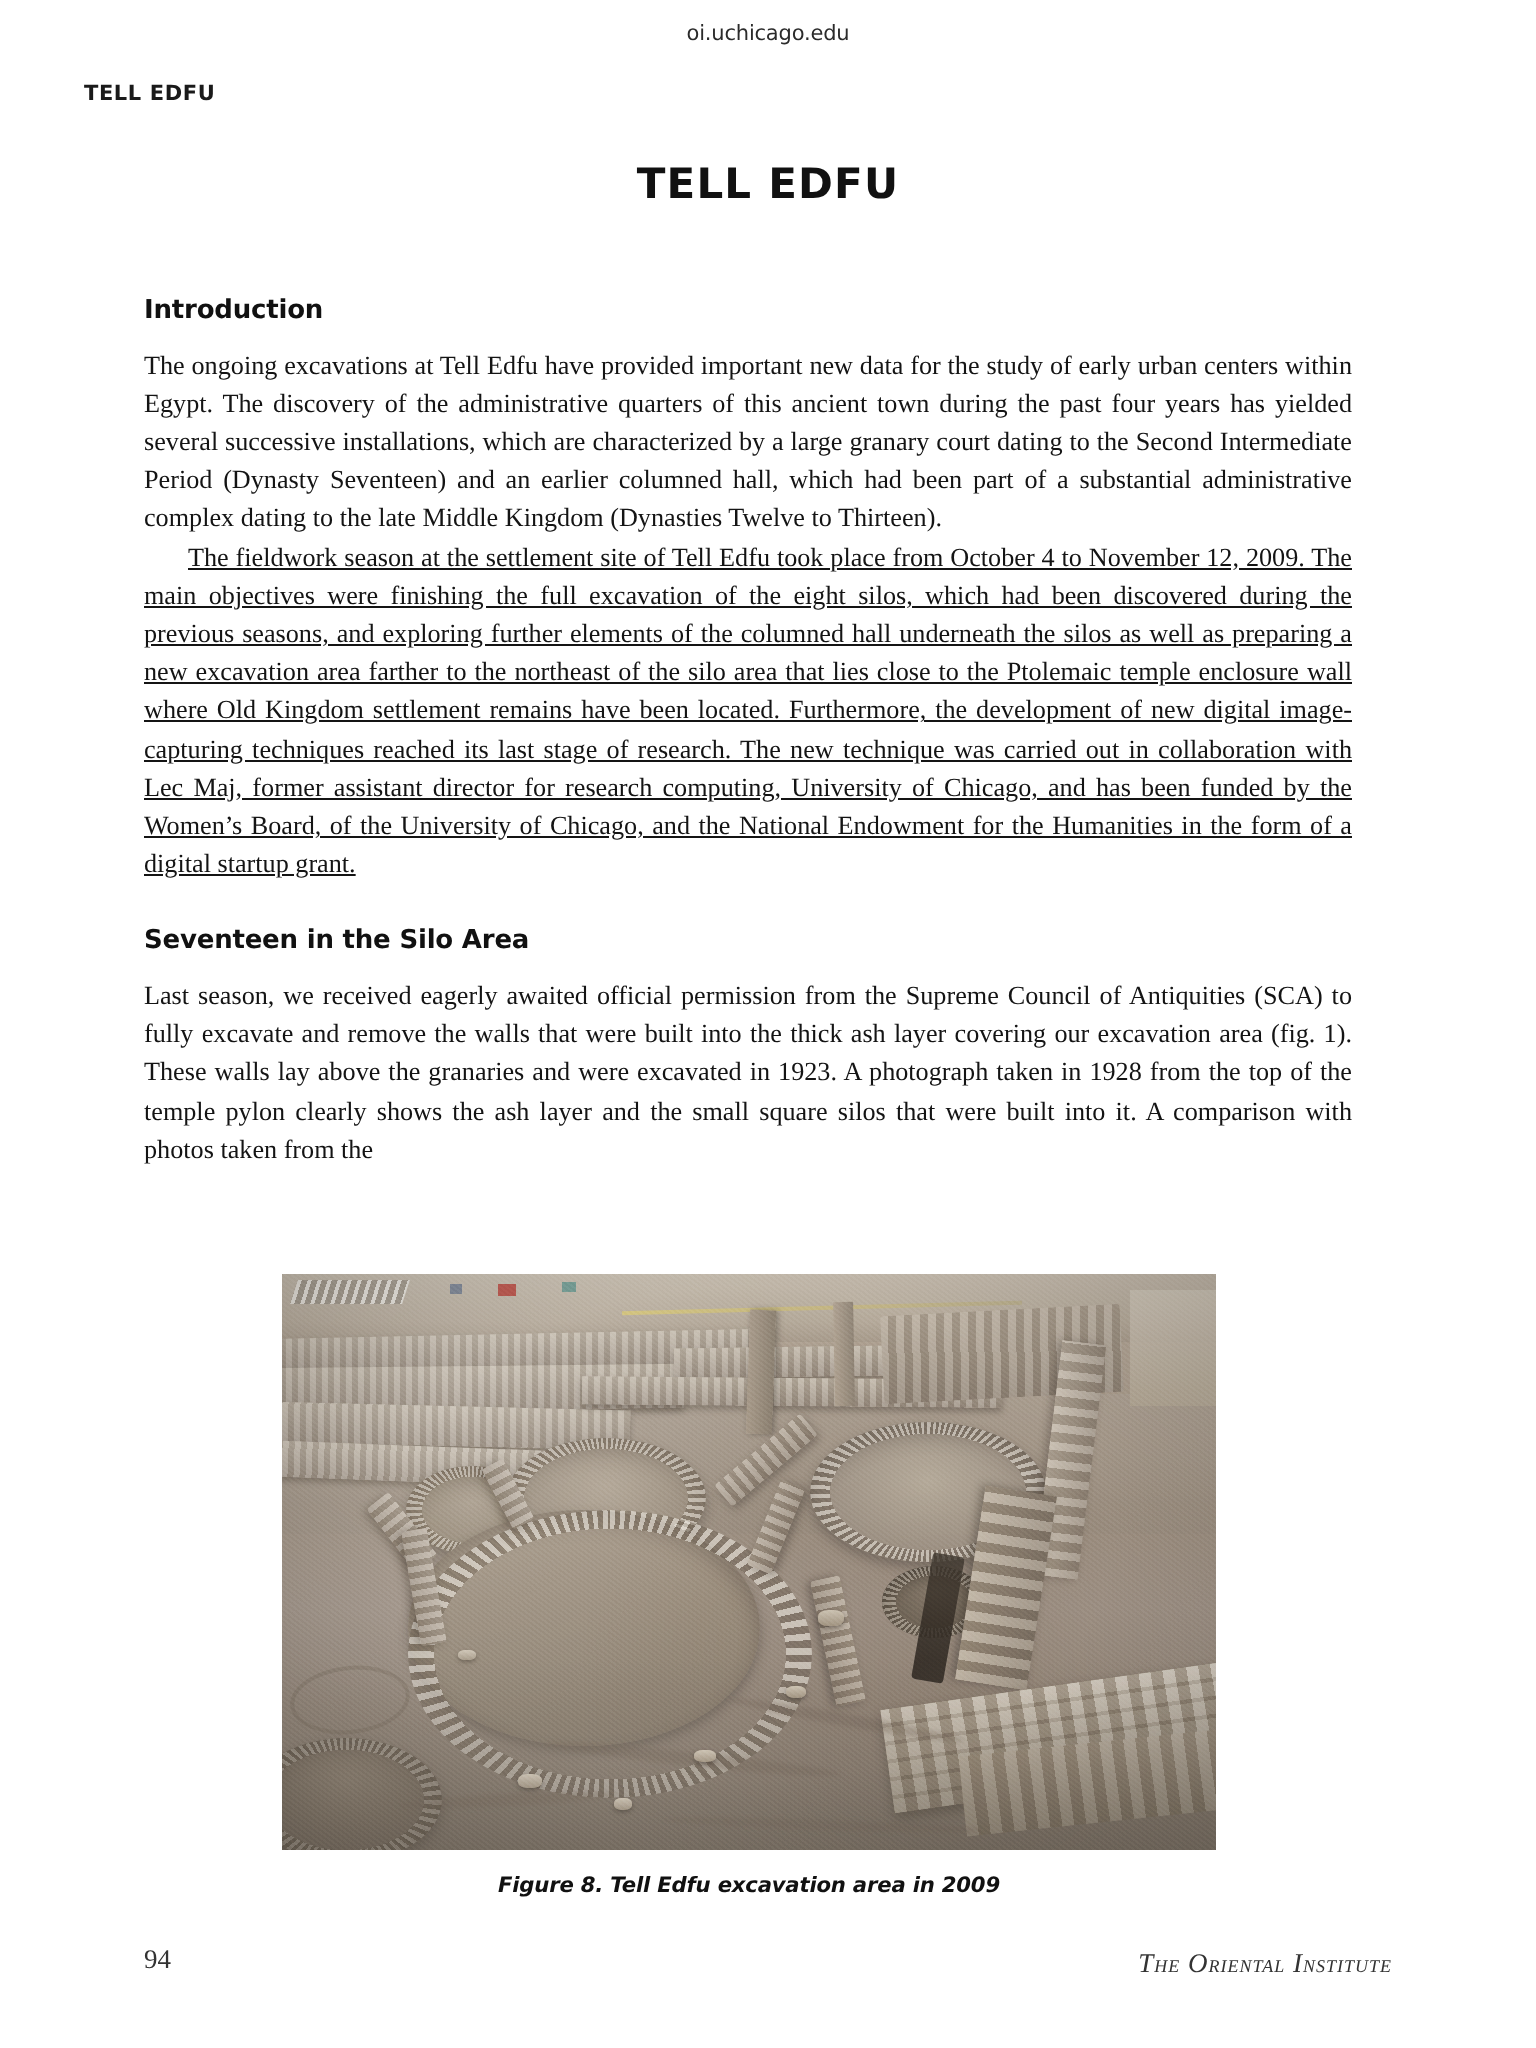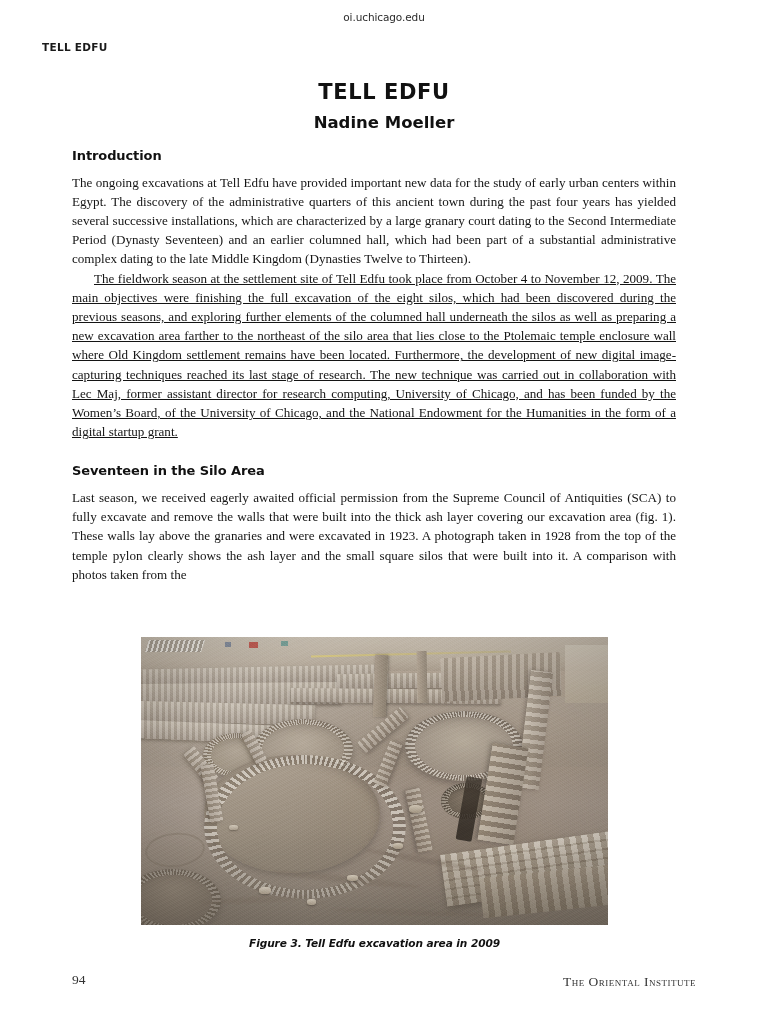--- a/index.html
+++ b/index.html
@@ -145,20 +145,21 @@
     left: 72px;
     font-family: "Liberation Serif", serif;
     font-size: 13.5px;
     color: #333333;
   }
   .footer-org {
     position: absolute;
     top: 10px;
     right: 72px;
     font-family: "Liberation Serif", serif;
+    font-style: italic;
     font-size: 13.5px;
     font-variant: small-caps;
     letter-spacing: 0.5px;
     color: #333333;
   }
 
   
   .sky-bg {
     position: absolute;
     inset: 0;
@@ -538,21 +539,20 @@
 <body>
 
 <div class="page">
 
   <div class="url-stamp">oi.uchicago.edu</div>
 
   <div class="running-head">TELL EDFU</div>
 
   <div class="title-block">
     <h1 class="doc-title">TELL EDFU</h1>
-    <p class="doc-author">Nadine Moeller</p>
   </div>
 
   <div class="content">
 
     <h2 class="section-heading">Introduction</h2>
 
     <p class="body-par">The ongoing excavations at Tell Edfu have provided important new data for the study of early urban centers within Egypt. The discovery of the administrative quarters of this ancient town during the past four years has yielded several successive installations, which are characterized by a large granary court dating to the Second Intermediate Period (Dynasty Seventeen) and an earlier columned hall, which had been part of a substantial administrative complex dating to the late Middle Kingdom (Dynasties Twelve to Thirteen).</p>
 
     <p class="body-par">The fieldwork season at the settlement site of Tell Edfu took place from October 4 to November 12, 2009. The main objectives were finishing the full excavation of the eight silos, which had been discovered during the previous seasons, and exploring further elements of the columned hall underneath the silos as well as preparing a new excavation area farther to the northeast of the silo area that lies close to the Ptolemaic temple enclosure wall where Old Kingdom settlement remains have been located. Furthermore, the development of new digital image-capturing techniques reached its last stage of research. The new technique was carried out in collaboration with Lec Maj, former assistant director for research computing, University of Chicago, and has been funded by the Women’s Board, of the University of Chicago, and the National Endowment for the Humanities in the form of a digital startup grant.</p>
 
@@ -635,21 +635,21 @@
         <div class="stone" style="top:238px;left:206px;width:11px;height:6px;"></div>
         <div class="stone" style="top:206px;left:252px;width:10px;height:6px;"></div>
         <div class="stone" style="top:188px;left:88px;width:9px;height:5px;"></div>
         <div class="stone" style="top:168px;left:268px;width:13px;height:8px;"></div>
       </div>
 
       <div class="grain"></div>
       <div class="vignette"></div>
     </div>
 
-    <figcaption class="figure-caption">Figure 3. Tell Edfu excavation area in 2009</figcaption>
+    <figcaption class="figure-caption">Figure 8. Tell Edfu excavation area in 2009</figcaption>
   </figure>
 
   <div class="footer">
     <div class="page-number">94</div>
     <div class="footer-org">The Oriental Institute</div>
   </div>
 
 </div>
 
 </body></html>

